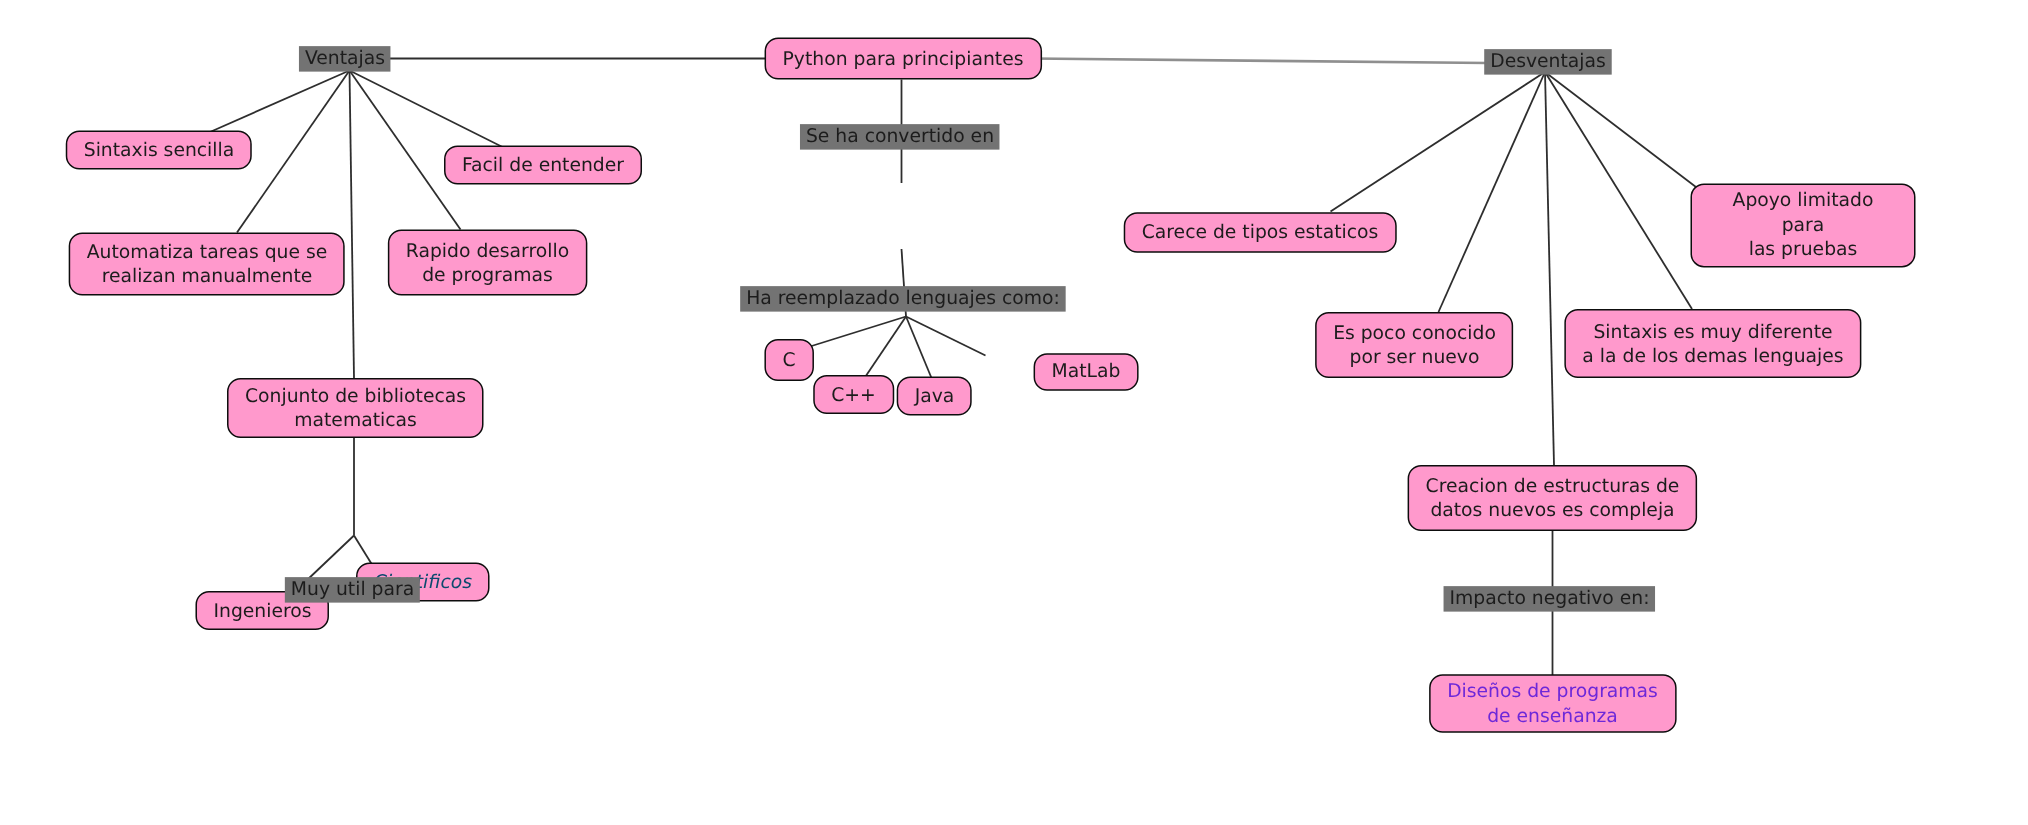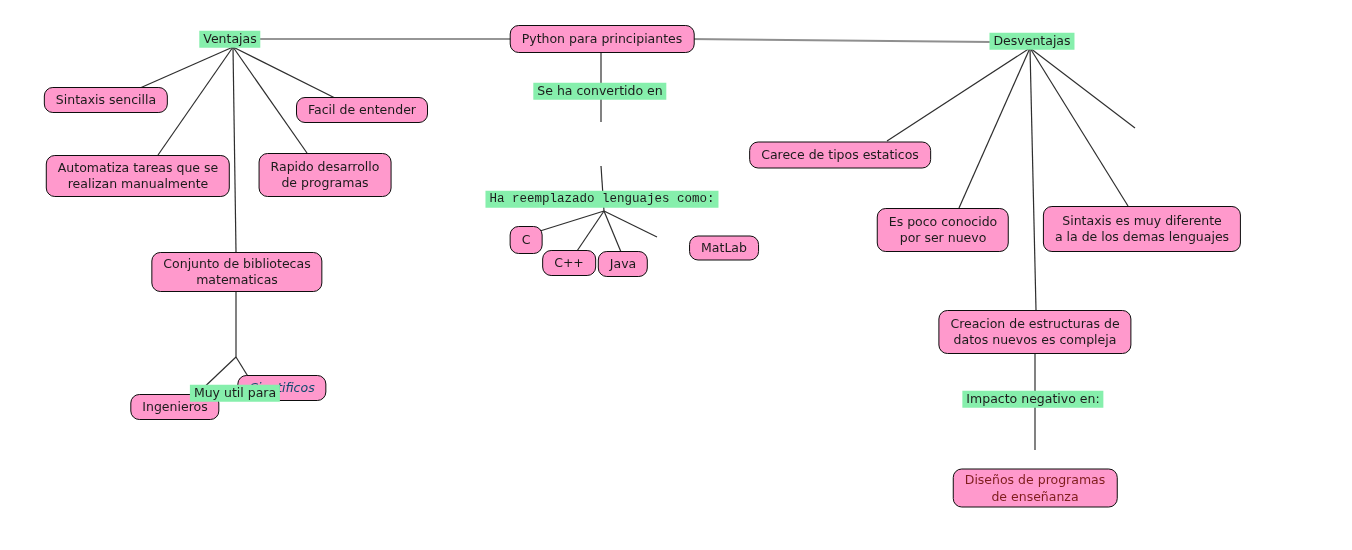--- a/index.html
+++ b/index.html
@@ -35,21 +35,21 @@
     color: #1c1c1c;
   }
   .node.box {
     background: var(--node-fill, #FF99CC);
     border: 1.6px solid var(--node-border, #0d0d0d);
     border-radius: 9px;
     padding: 2px 11px;
     z-index: 1;
   }
   .node.label {
-    background: #86efac;
+    background: #737373;
     padding: 0 4px;
     z-index: 2;
   }
 </style>
 </head>
 <body>
 
 <div id="map" style="--node-fill: #FF99CC; --node-border: #0d0d0d; background: rgb(255, 255, 255);">
   <svg id="edge-layer" width="1352" height="550" viewBox="0 0 1352 550">
       <line x1="516" y1="39" x2="259" y2="39" stroke="#2e2e2e" stroke-width="1.2"></line>
@@ -84,27 +84,29 @@
 de programas</div>
     <div class="node box" style="left: 237px; top: 272px; min-width: 160px; min-height: 40px; color: rgb(28, 28, 28);">Conjunto de bibliotecas
 matematicas</div>
     <div class="node box" style="left: 175px; top: 407px; min-width: 80px; min-height: 26px; color: rgb(28, 28, 28);">Ingenieros</div>
     <div class="node box" style="left: 282px; top: 388px; min-width: 80px; min-height: 26px; color: #0c4a6e; font-style: italic;">Cientificos</div>
     <div class="node box" style="left: 526px; top: 240px; min-width: 30px; min-height: 28px; color: rgb(28, 28, 28);">C</div>
     <div class="node box" style="left: 569px; top: 263px; min-width: 46px; min-height: 26px; color: rgb(28, 28, 28);">C++</div>
     <div class="node box" style="left: 623px; top: 264px; min-width: 43px; min-height: 26px; color: rgb(28, 28, 28);">Java</div>
     <div class="node box" style="left: 680px; top: 248px; min-width: 60px; min-height: 25px; color: rgb(28, 28, 28); margin-left: 44px;">MatLab</div>
     <div class="node box" style="left: 840px; top: 155px; min-width: 158px; min-height: 27px; color: rgb(28, 28, 28);">Carece de tipos estaticos</div>
+    <div class="node box" style="left: 1202px; top: 150px; min-width: 142px; min-height: 43px; color: rgb(28, 28, 28);">Apoyo limitado para
+las pruebas</div>
     <div class="node box" style="left: 943px; top: 230px; min-width: 120px; min-height: 44px; color: rgb(28, 28, 28);">Es poco conocido
 por ser nuevo</div>
     <div class="node box" style="left: 1142px; top: 229px; min-width: 190px; min-height: 46px; color: rgb(28, 28, 28);">Sintaxis es muy diferente
 a la de los demas lenguajes</div>
     <div class="node box" style="left: 1035px; top: 332px; min-width: 180px; min-height: 44px; color: rgb(28, 28, 28);">Creacion de estructuras de
 datos nuevos es compleja</div>
-    <div class="node box" style="left: 1035px; top: 469px; min-width: 156px; min-height: 38px; color: #7f1d1d; margin-top: 19px;">Diseños de programas
+    <div class="node box" style="left: 1035px; top: 469px; min-width: 156px; min-height: 38px; color: #6d28d9;">Diseños de programas
 de enseñanza</div>
     <div class="node label" style="left: 230px; top: 39px; color: rgb(28, 28, 28);">Ventajas</div>
     <div class="node label" style="left: 1032px; top: 41px; color: rgb(28, 28, 28);">Desventajas</div>
     <div class="node label" style="left: 600px; top: 91px; color: rgb(28, 28, 28);">Se ha convertido en</div>
-    <div class="node label" style="left: 602px; top: 199px; color: rgb(28, 28, 28); font-family: Liberation Mono, monospace;">Ha reemplazado lenguajes como:</div>
+    <div class="node label" style="left: 602px; top: 199px; color: rgb(28, 28, 28);">Ha reemplazado lenguajes como:</div>
     <div class="node label" style="left: 235px; top: 350px; color: rgb(28, 28, 28); margin-top: 43px;">Muy util para</div>
     <div class="node label" style="left: 1033px; top: 399px; color: rgb(28, 28, 28);">Impacto negativo en:</div>
   </div>
 
 </body></html>

